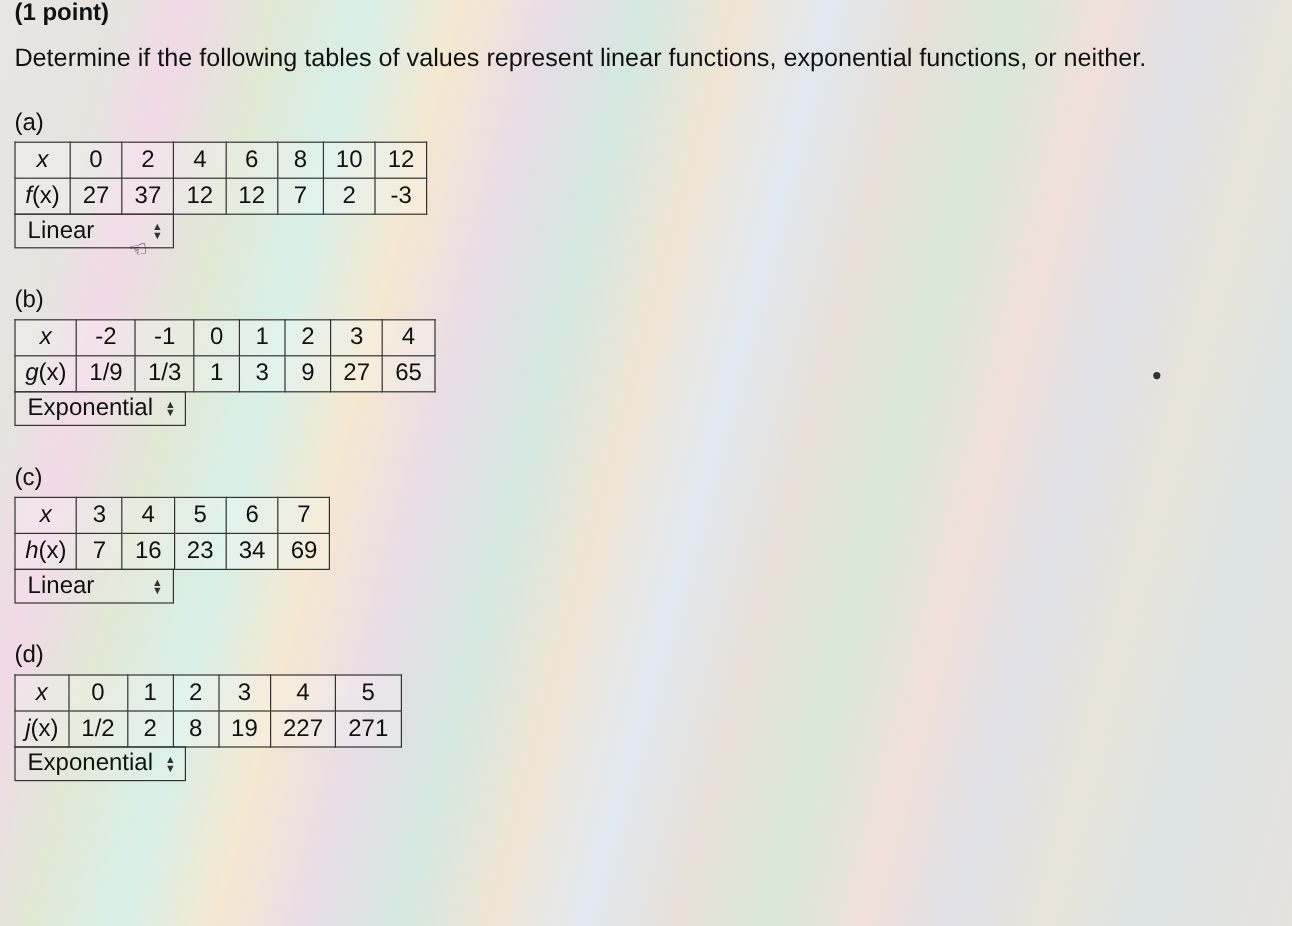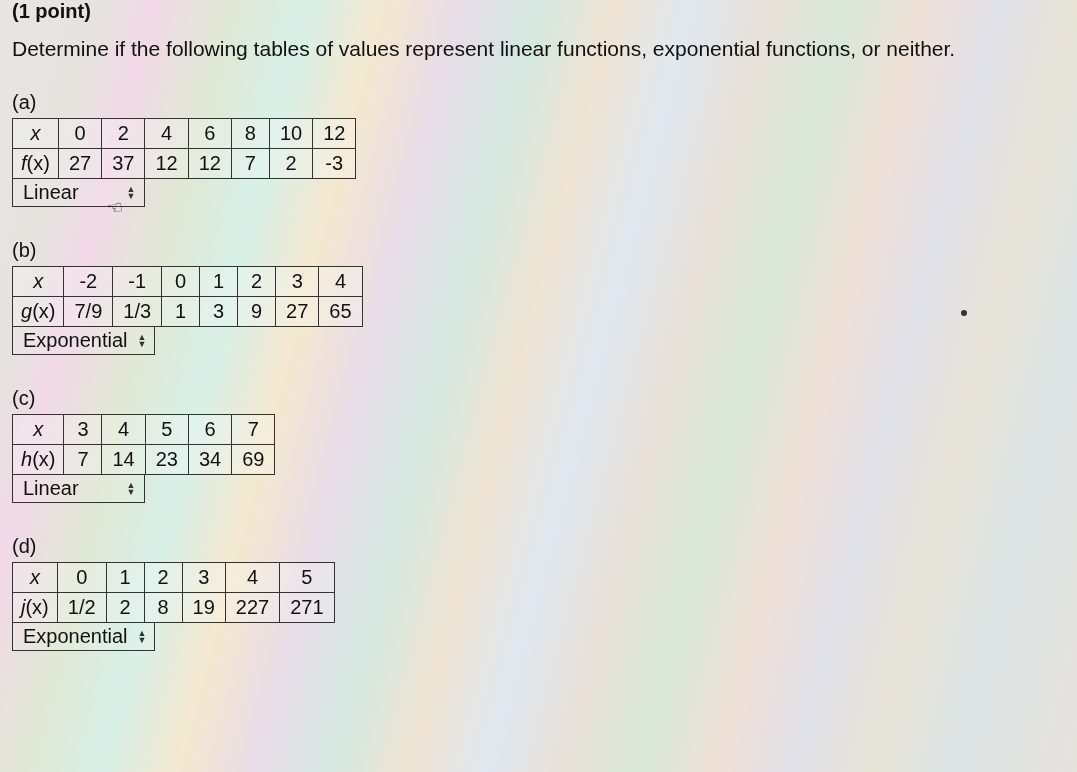--- a/index.html
+++ b/index.html
@@ -148,21 +148,21 @@
       <td>-2</td>
       <td>-1</td>
       <td>0</td>
       <td>1</td>
       <td>2</td>
       <td>3</td>
       <td>4</td>
     </tr>
     <tr>
       <td class="fn"><span>g</span><span class="paren">(x)</span></td>
-      <td>7/9</td>
+      <td>1/9</td>
       <td>1/3</td>
       <td>1</td>
       <td>3</td>
       <td>9</td>
       <td>27</td>
       <td>65</td>
     </tr>
   </tbody>
     </table>
   <div class="selector attached">
@@ -184,21 +184,21 @@
       <td class="fn">x</td>
       <td>3</td>
       <td>4</td>
       <td>5</td>
       <td>6</td>
       <td>7</td>
     </tr>
     <tr>
       <td class="fn"><span>h</span><span class="paren">(x)</span></td>
       <td>7</td>
-      <td>14</td>
+      <td>16</td>
       <td>23</td>
       <td>34</td>
       <td>69</td>
     </tr>
   </tbody>
     </table>
   <div class="selector attached">
     <span>Linear</span>
     <span style="width:28px"></span>
     <span class="stepper">

